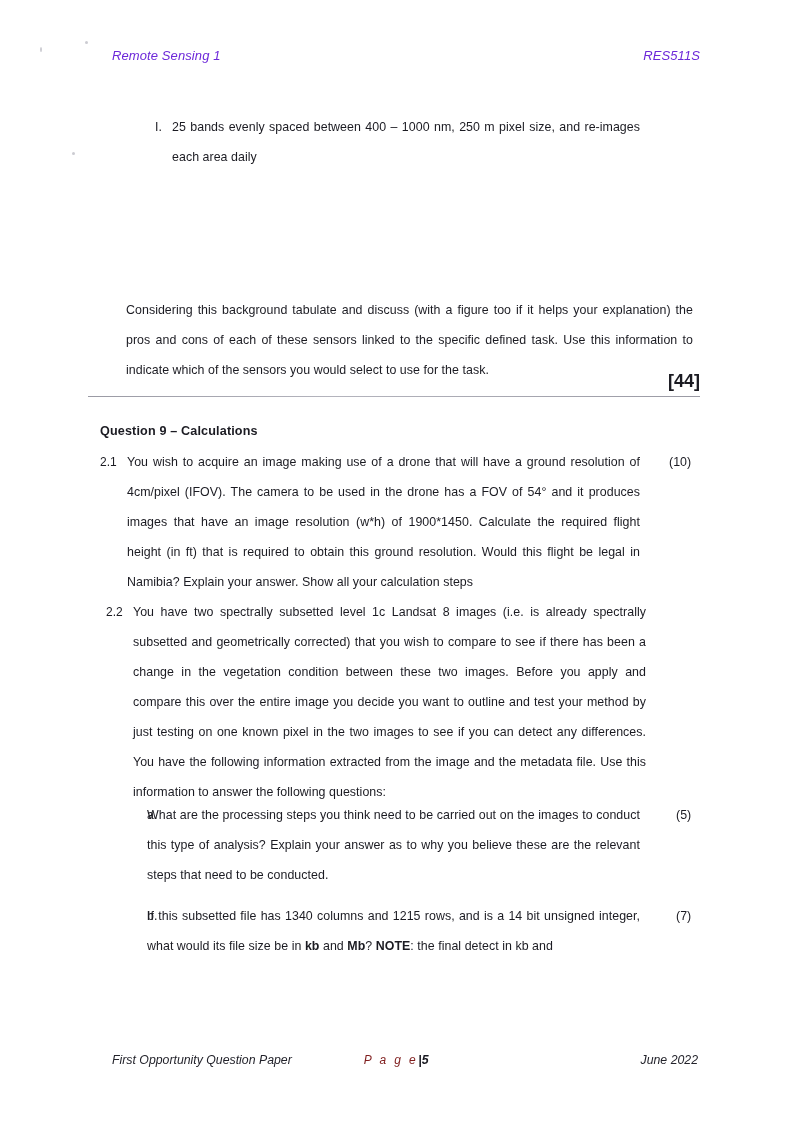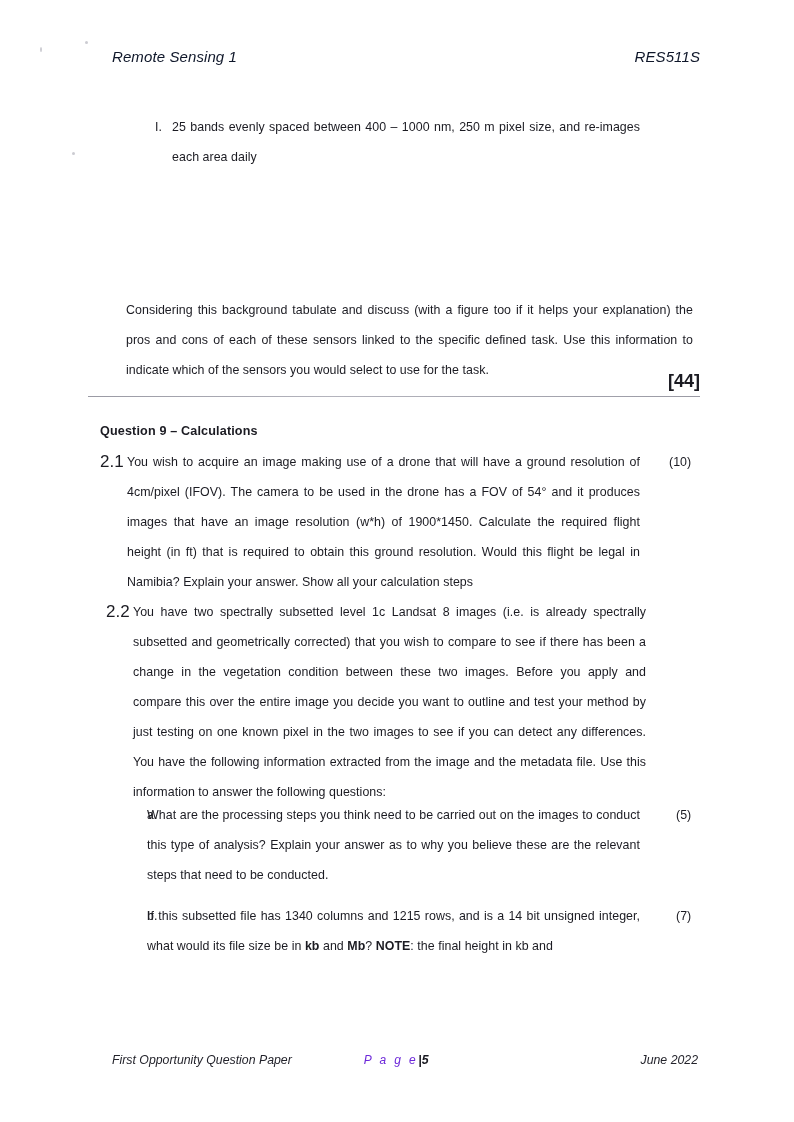--- a/index.html
+++ b/index.html
@@ -27,23 +27,23 @@
 
   
   .runhead {
     position: absolute;
     left: 112px;
     right: 94px;
     top: 48px;
     display: flex;
     justify-content: space-between;
     align-items: center;
-    font-size: 15px;
-    font-style: italic;
-    color: #0f172a;
+    font-size: 13px;
+    font-style: italic;
+    color: #6d28d9;
     letter-spacing: .1px;
   }
 
   
   .body-text {
     font-size: 12.4px;
     line-height: 30px;
     color: #1b1b22;
     text-align: justify;
     letter-spacing: .05px;
@@ -109,21 +109,21 @@
 
   
   .q-block {
     position: absolute;
   }
   .q-num {
     position: absolute;
     left: 0;
     top: 0;
     width: 22px;
-    font-size: 17px;
+    font-size: 12px;
     line-height: 30px;
   }
   .q-body {
     margin-left: 27px;
   }
   .q-mark {
     position: absolute;
     font-size: 12.4px;
     line-height: 30px;
   }
@@ -159,21 +159,21 @@
     flex: 1 1 auto;
     text-align: center;
     padding-right: 140px;
     font-style: normal;
     color: #3a3a44;
   }
   .foot-center .pg {
     font-style: italic;
     letter-spacing: 2.4px;
     font-size: 12px;
-    color: #6d28d9;
+    color: #7f1d1d;
   }
   .foot-center .pnum {
     font-weight: bold;
     font-style: italic;
     color: #1b1b22;
     letter-spacing: 0;
   }
   .foot-right { flex: 0 0 auto; }
 </style>
 </head>
@@ -216,21 +216,21 @@
   </div>
 
   <div class="q-block" style="left:147px; top:800px; width:493px;">
     <span class="sub-num">a.</span>
     <div class="sub-body body-text">What are the processing steps you think need to be carried out on the images to conduct this type of analysis?  Explain your answer as to why you believe these are the relevant steps that need to be conducted.</div>
   </div>
   <div class="q-mark" style="left:676px; top:800px;">(5)</div>
 
   <div class="q-block" style="left:147px; top:901px; width:493px;">
     <span class="sub-num">b.</span>
-    <div class="sub-body body-text"><span>If this subsetted file has 1340 columns and 1215 rows, and is a 14 bit unsigned integer, what would its file size be in </span><b class="strong">kb</b><span> and </span><b class="strong">Mb</b><span>?  </span><b class="strong">NOTE</b><span>: the final height in kb and</span></div>
+    <div class="sub-body body-text"><span>If this subsetted file has 1340 columns and 1215 rows, and is a 14 bit unsigned integer, what would its file size be in </span><b class="strong">kb</b><span> and </span><b class="strong">Mb</b><span>?  </span><b class="strong">NOTE</b><span>: the final detect in kb and</span></div>
   </div>
   <div class="q-mark" style="left:676px; top:901px;">(7)</div>
 
   <div class="footer">
     <span class="foot-left">First Opportunity Question Paper</span>
     <span class="foot-center"><span class="pg">P a g e</span><span class="pnum">|</span><span class="pnum">5</span></span>
     <span class="foot-right">June 2022</span>
   </div>
 
 </div>

